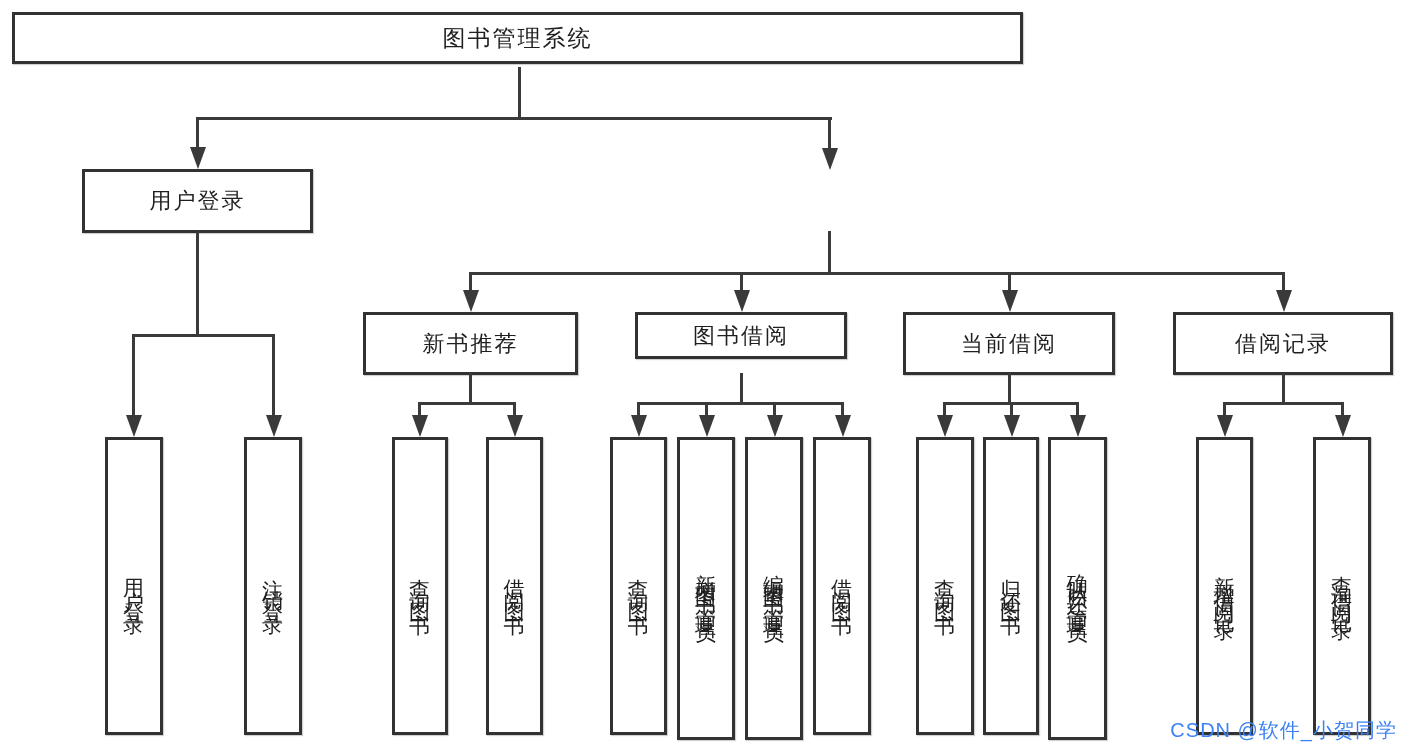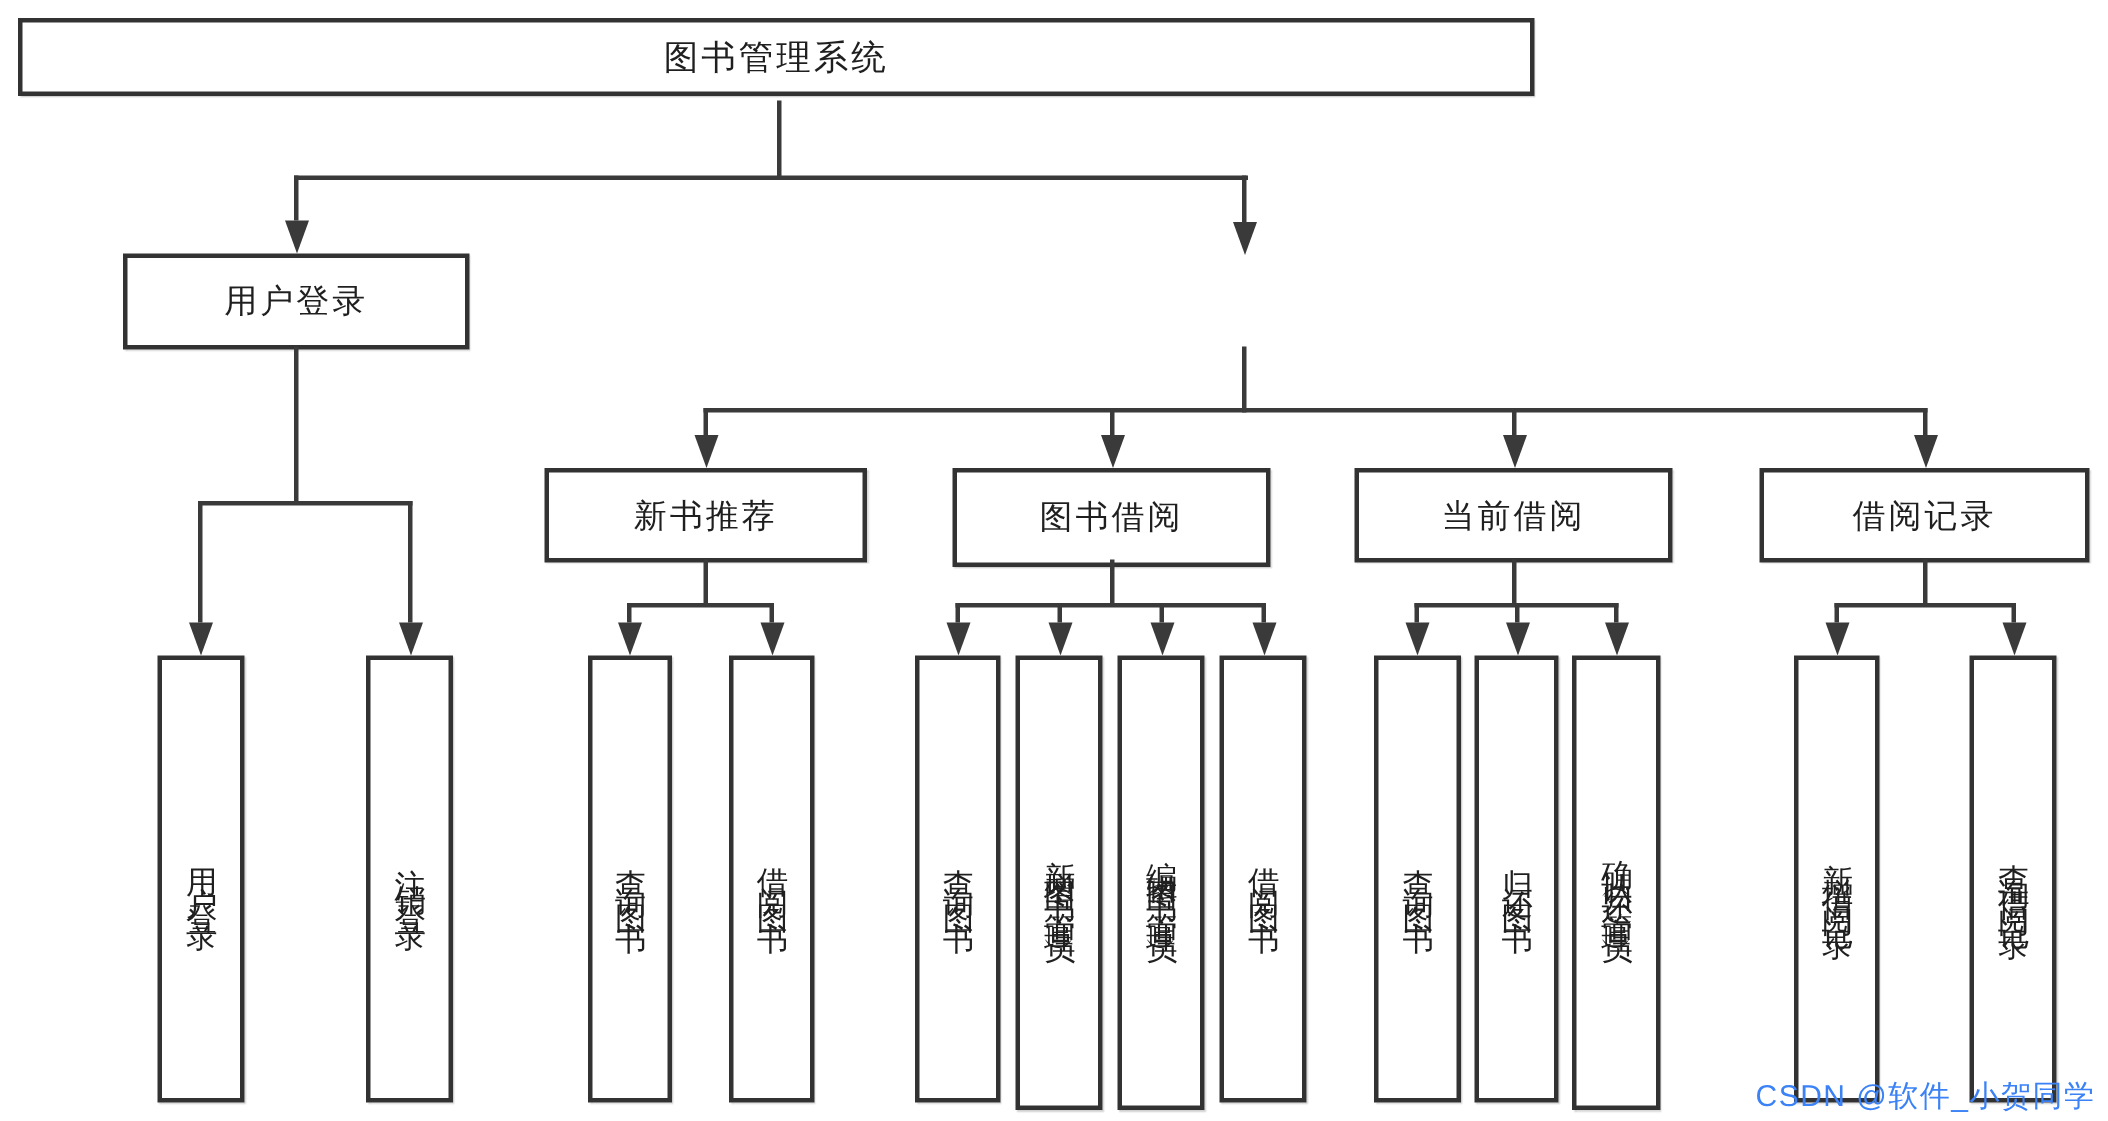--- a/index.html
+++ b/index.html
@@ -61,21 +61,21 @@
   <div class="vl" style="left:828px;top:231px;height:44px"></div>
   <div class="hl" style="left:469px;top:272px;width:816px"></div>
   <div class="drop" style="left:469px;top:272px;height:18px"></div>
   <div class="drop" style="left:740px;top:272px;height:18px"></div>
   <div class="drop" style="left:1008px;top:272px;height:18px"></div>
   <div class="drop" style="left:1282px;top:272px;height:18px"></div>
 
   <div class="box h" style="left:363px;top:312px;width:215px;height:63px">
     <span>新书推荐</span>
   </div>
-  <div class="box h" style="left:635px;top:312px;width:212px;height:66px">
+  <div class="box h" style="left:635px;top:312px;width:212px;height:47px">
     <span>图书借阅</span>
   </div>
   <div class="box h" style="left:903px;top:312px;width:212px;height:63px">
     <span>当前借阅</span>
   </div>
   <div class="box h" style="left:1173px;top:312px;width:220px;height:63px">
     <span>借阅记录</span>
   </div>
 
   <div class="vl" style="left:469px;top:373px;height:31px"></div>

